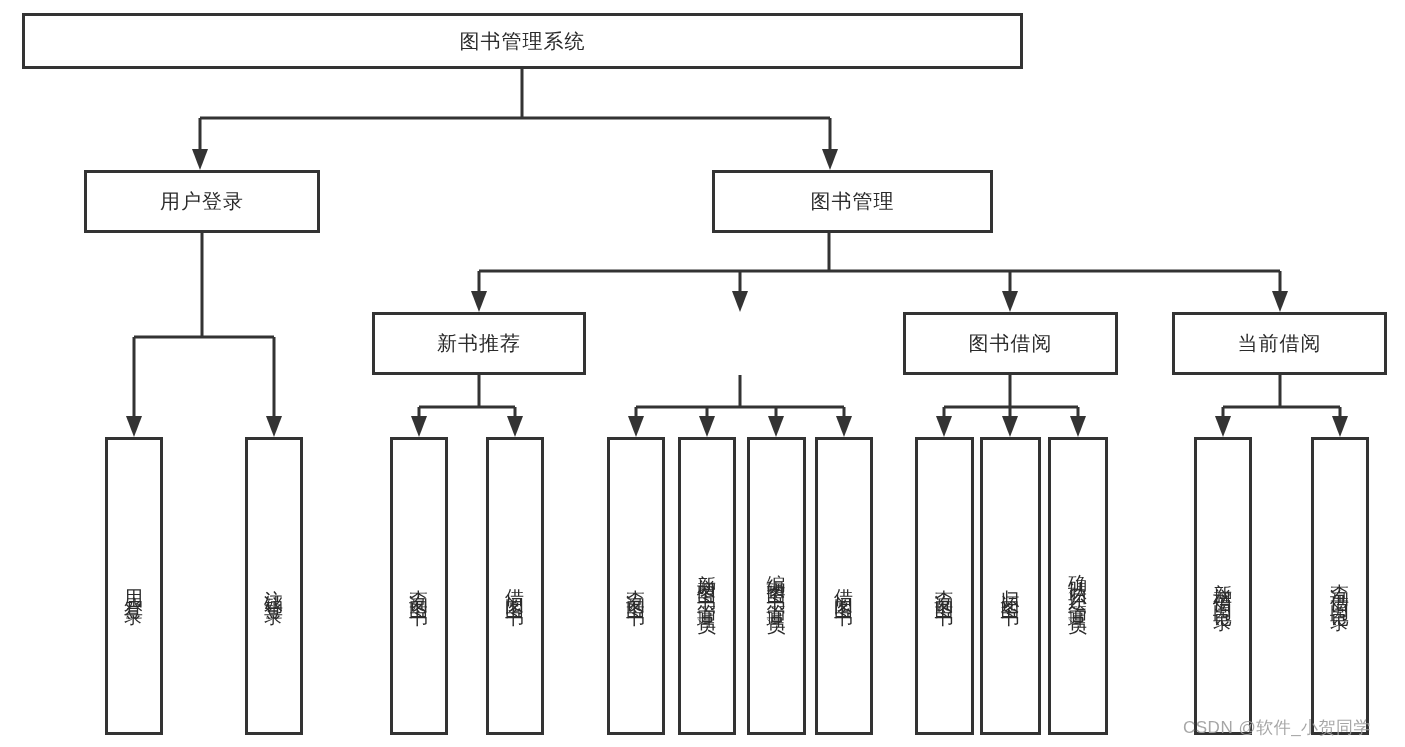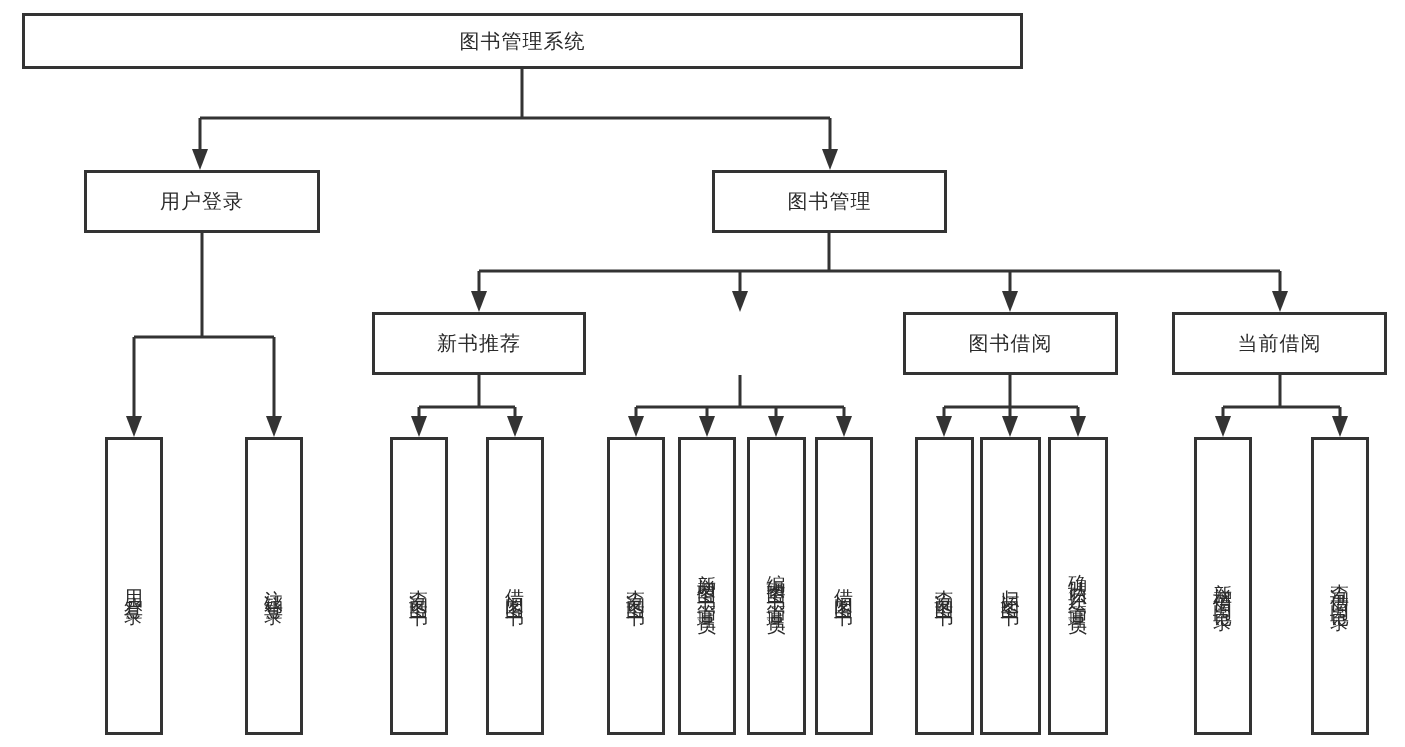--- a/index.html
+++ b/index.html
@@ -72,21 +72,21 @@
     </g>
   </svg>
 
   <div class="node h" style="left:22px;top:13px;width:1001px;height:56px">
     <span class="lbl">图书管理系统</span>
   </div>
 
   <div class="node h" style="left:84px;top:170px;width:236px;height:63px">
     <span class="lbl">用户登录</span>
   </div>
-  <div class="node h" style="left:712px;top:170px;width:235px;height:63px">
+  <div class="node h" style="left:712px;top:170px;width:281px;height:63px">
     <span class="lbl">图书管理</span>
   </div>
 
   <div class="node h" style="left:372px;top:312px;width:214px;height:63px">
     <span class="lbl">新书推荐</span>
   </div>
   <div class="node h" style="left:903px;top:312px;width:215px;height:63px">
     <span class="lbl">图书借阅</span>
   </div>
   <div class="node h" style="left:1172px;top:312px;width:215px;height:63px">
@@ -126,13 +126,14 @@
   <div class="node v" style="left:1048px;top:437px;width:60px;height:298px">
     <span class="lbl">确认归还（管理员）</span>
   </div>
   <div class="node v" style="left:1194px;top:437px;width:58px;height:298px">
     <span class="lbl">新增借阅记录</span>
   </div>
   <div class="node v" style="left:1311px;top:437px;width:58px;height:298px">
     <span class="lbl">查询借阅记录</span>
   </div>
 
+  <div class="watermark">CSDN @软件_小贺同学</div>
 </div>
 
 </body></html>

